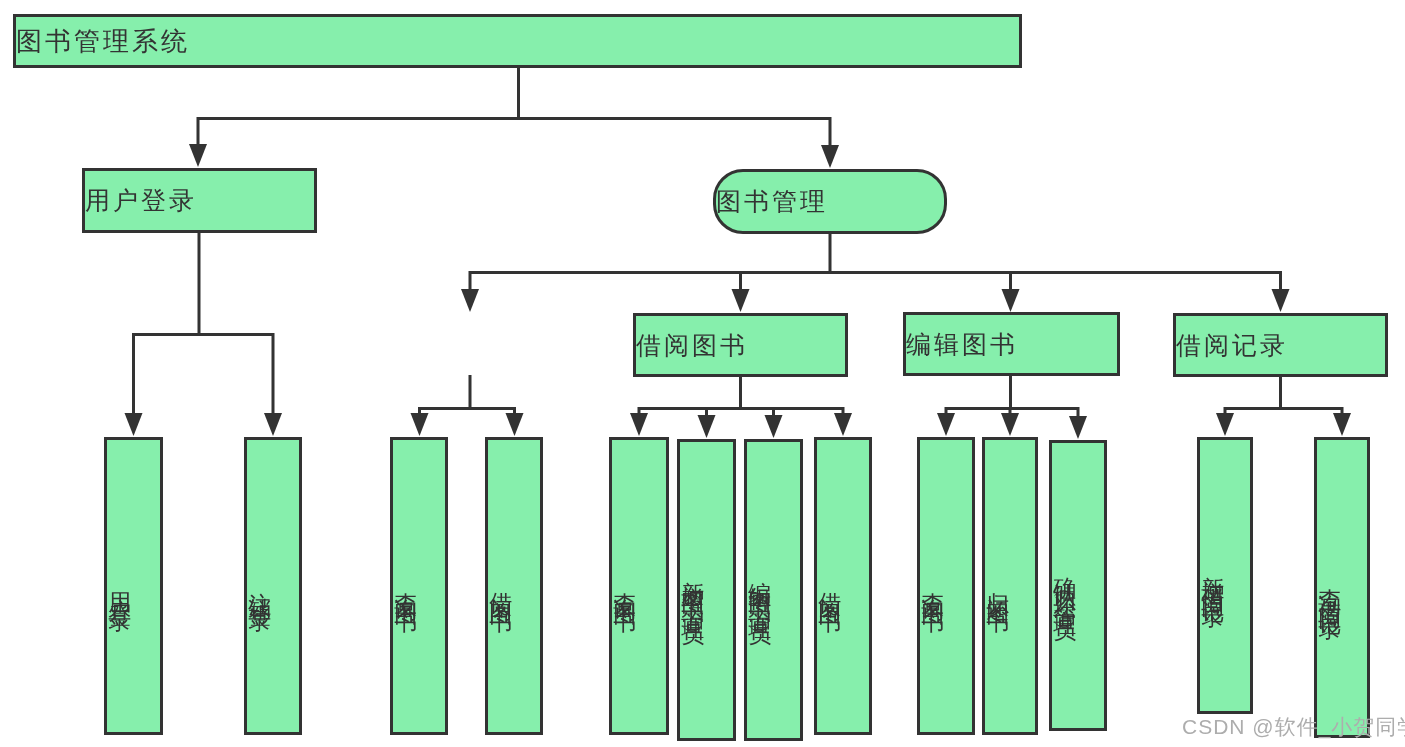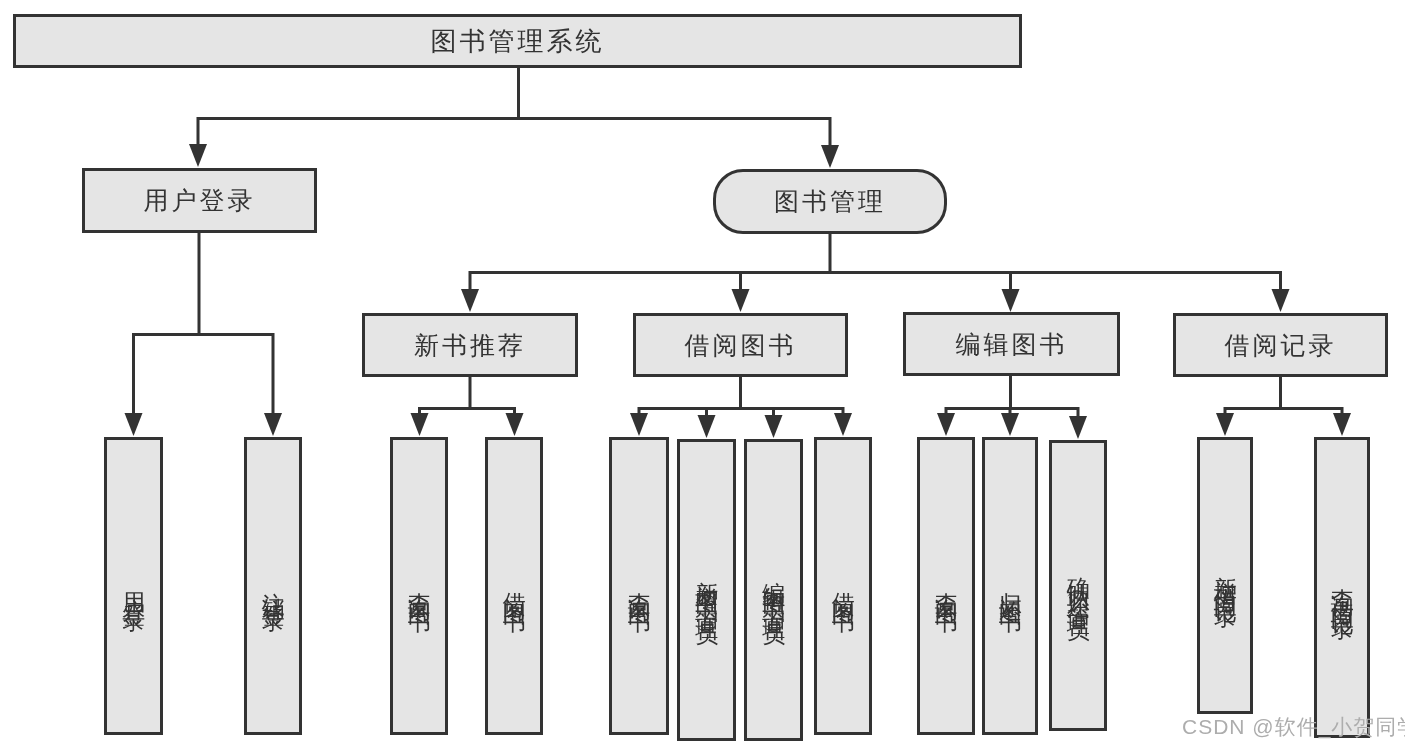--- a/index.html
+++ b/index.html
@@ -9,22 +9,22 @@
     font-family:"Liberation Sans","DejaVu Sans",sans-serif;
     position:relative;overflow:hidden;
   }
   .stage{position:absolute;left:0;top:0;width:1405px;height:747px;}
   .wires{position:absolute;left:0;top:0;width:1405px;height:747px;}
   .wires path{stroke:var(--line,#333);stroke-width:3;fill:none;}
   .wires polygon{fill:var(--line,#333);stroke:none;}
   .node{
     position:absolute;box-sizing:border-box;
     border:3px solid var(--box_border,#333);
-    background:#e5e5e5;
-    display:flex;align-items:center;justify-content:center;
+    background:#86efac;
+    display:flex;align-items:center;justify-content:flex-start;
     color:var(--text,#333);
   }
   .h span{font-size:25px;letter-spacing:3px;white-space:nowrap;}
   .root span{font-size:26px;}
   .v span{
     writing-mode:vertical-rl;text-orientation:mixed;
     font-size:23px;letter-spacing:6px;line-height:1.1;
   }
   .watermark{
     position:absolute;left:1182px;top:713px;
@@ -92,23 +92,20 @@
     <span>图书管理系统</span>
   </div>
 
   <div class="node h" style="left:82px;top:168px;width:235px;height:65px;">
     <span>用户登录</span>
   </div>
   <div class="node h" style="left:713px;top:169px;width:234px;height:65px;border-radius:30px;">
     <span>图书管理</span>
   </div>
 
-  <div class="node h" style="left:362px;top:313px;width:216px;height:64px;">
-    <span>新书推荐</span>
-  </div>
   <div class="node h" style="left:633px;top:313px;width:215px;height:64px;">
     <span>借阅图书</span>
   </div>
   <div class="node h" style="left:903px;top:312px;width:217px;height:64px;">
     <span>编辑图书</span>
   </div>
   <div class="node h" style="left:1173px;top:313px;width:215px;height:64px;">
     <span>借阅记录</span>
   </div>
 

